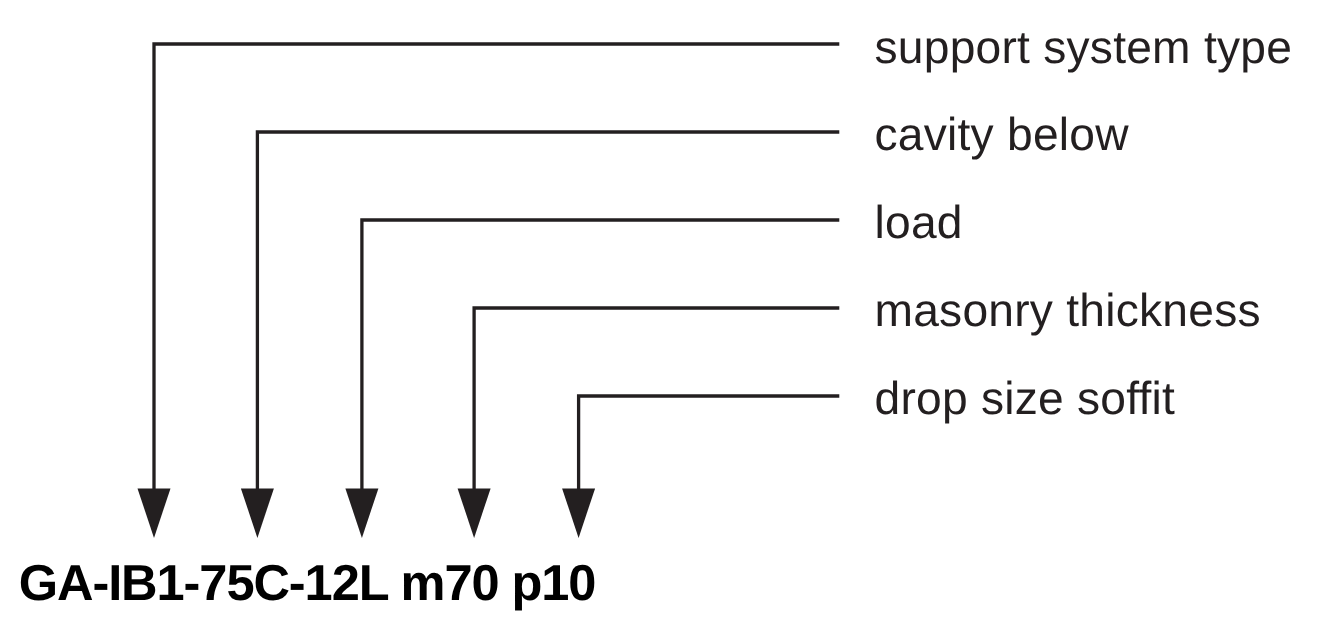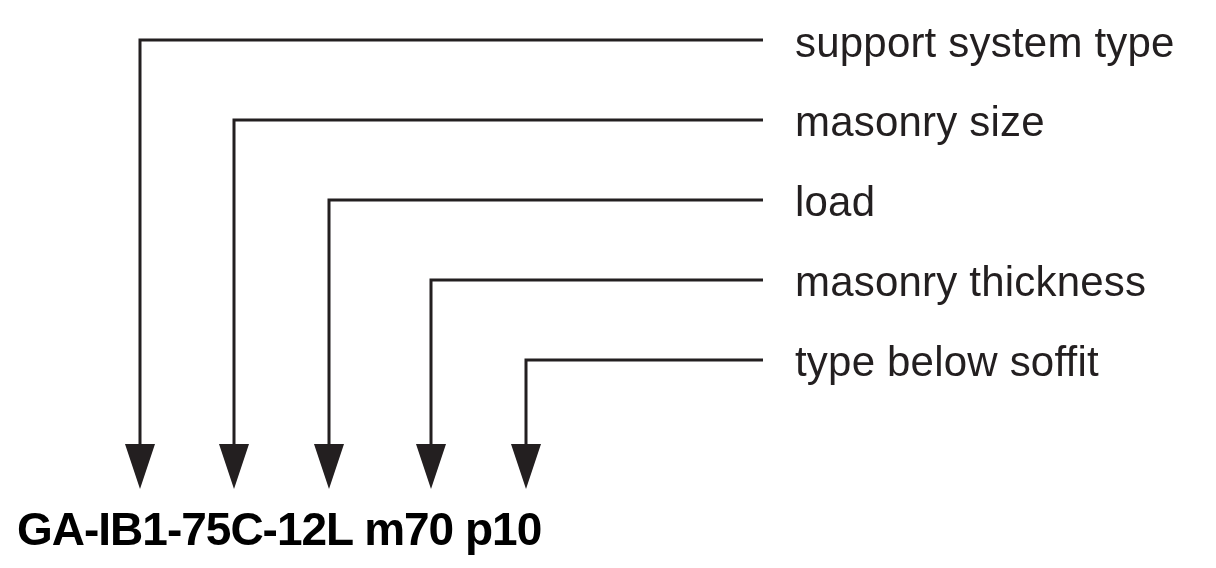--- a/index.html
+++ b/index.html
@@ -73,20 +73,20 @@
       <path d="M763 280 H431 V452" fill="none" stroke="#231f20" stroke-width="3"></path>
       <polygon points="416,444 446,444 431,489" fill="#231f20"></polygon>
     </g>
     <g>
       <path d="M763 360 H526 V452" fill="none" stroke="#231f20" stroke-width="3"></path>
       <polygon points="511,444 541,444 526,489" fill="#231f20"></polygon>
     </g>
   </svg>
 
   <div class="part-label l0">support system type</div>
-  <div class="part-label l1">masonry size</div>
+  <div class="part-label l1">cavity below</div>
   <div class="part-label l2">load</div>
   <div class="part-label l3">masonry thickness</div>
-  <div class="part-label l4">type below soffit</div>
+  <div class="part-label l4">drop size soffit</div>
 
   <div class="product-code">GA-IB1-75C-12L m70 p10</div>
 
 </div>
 
 </body></html>

